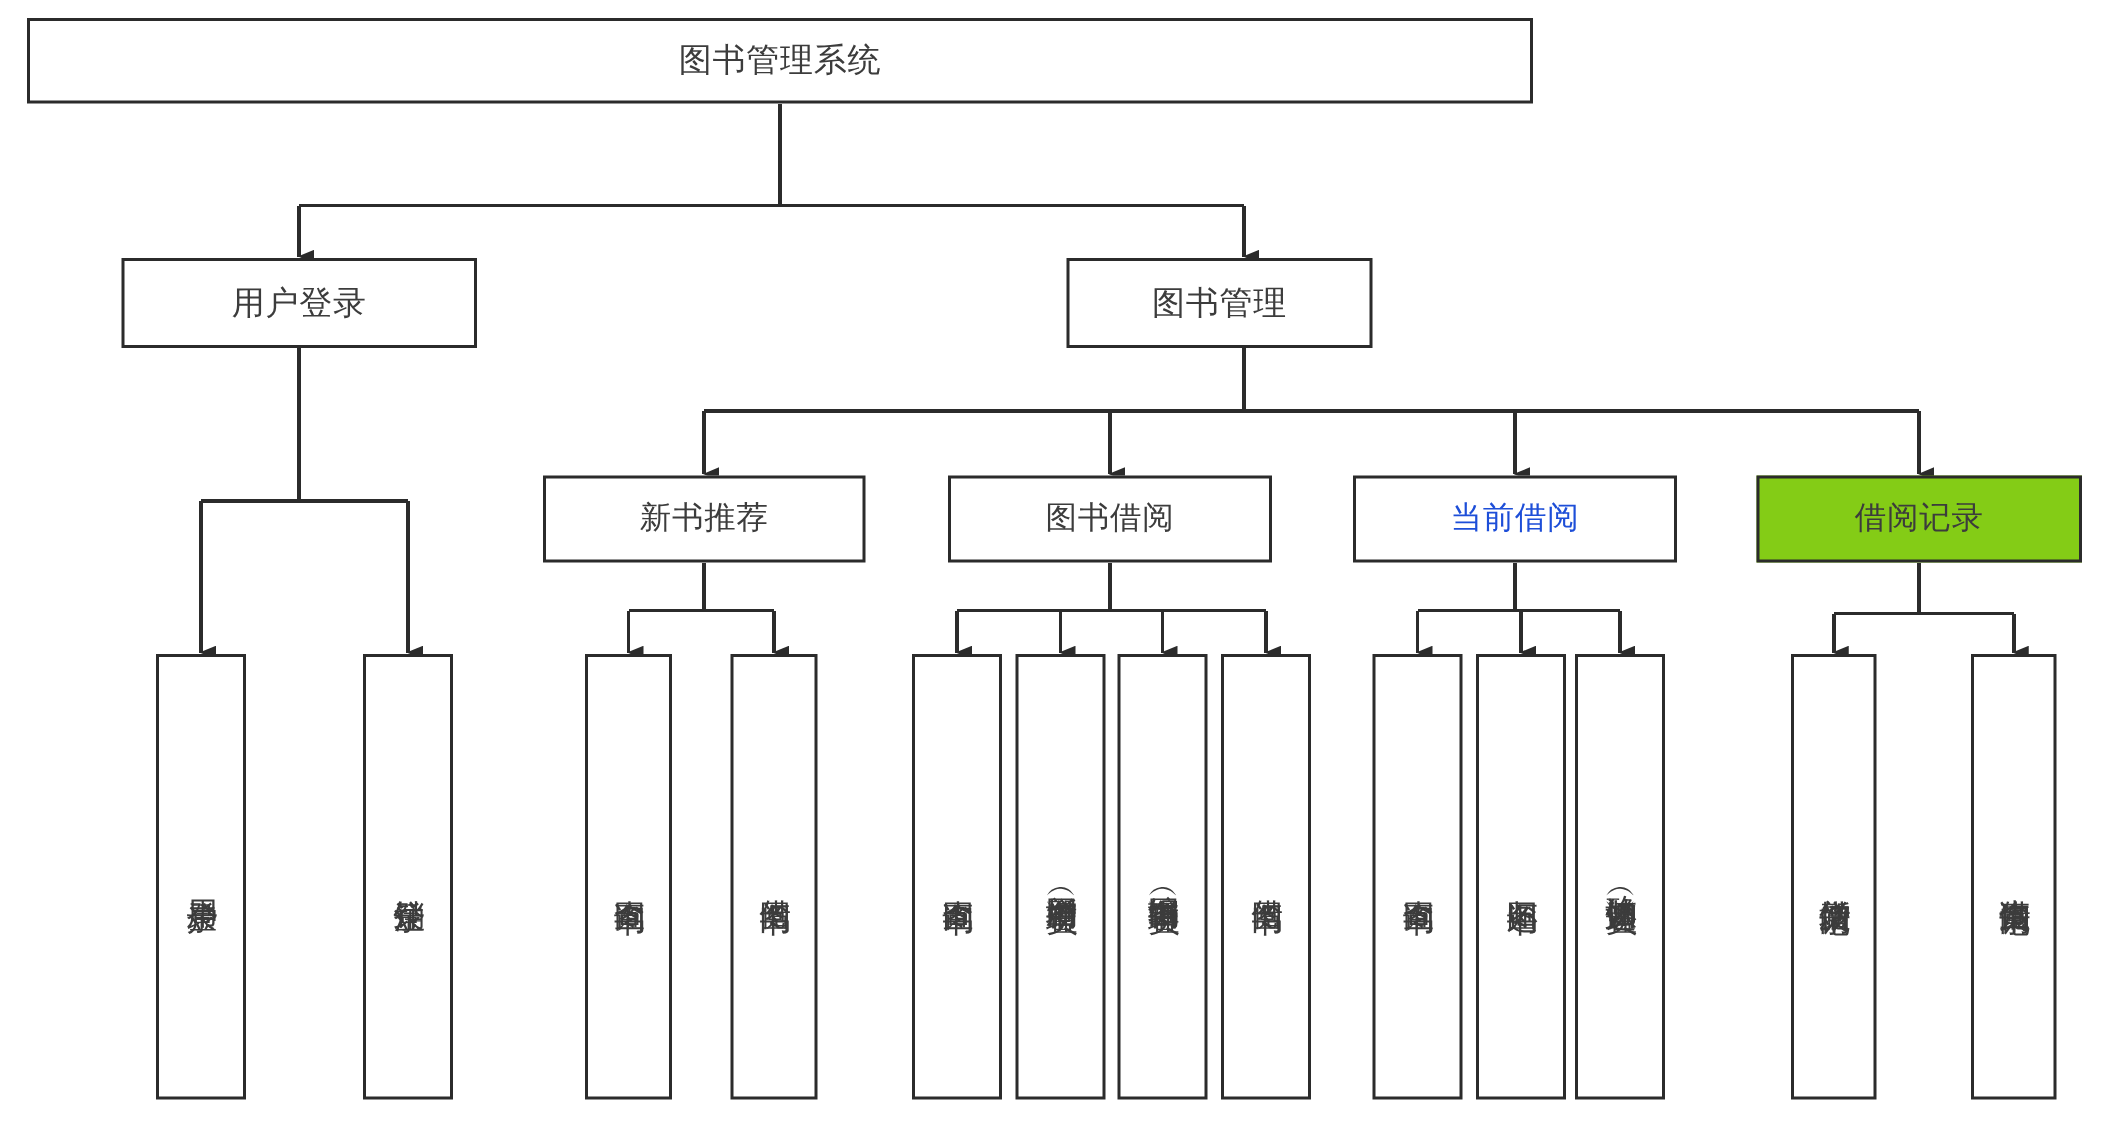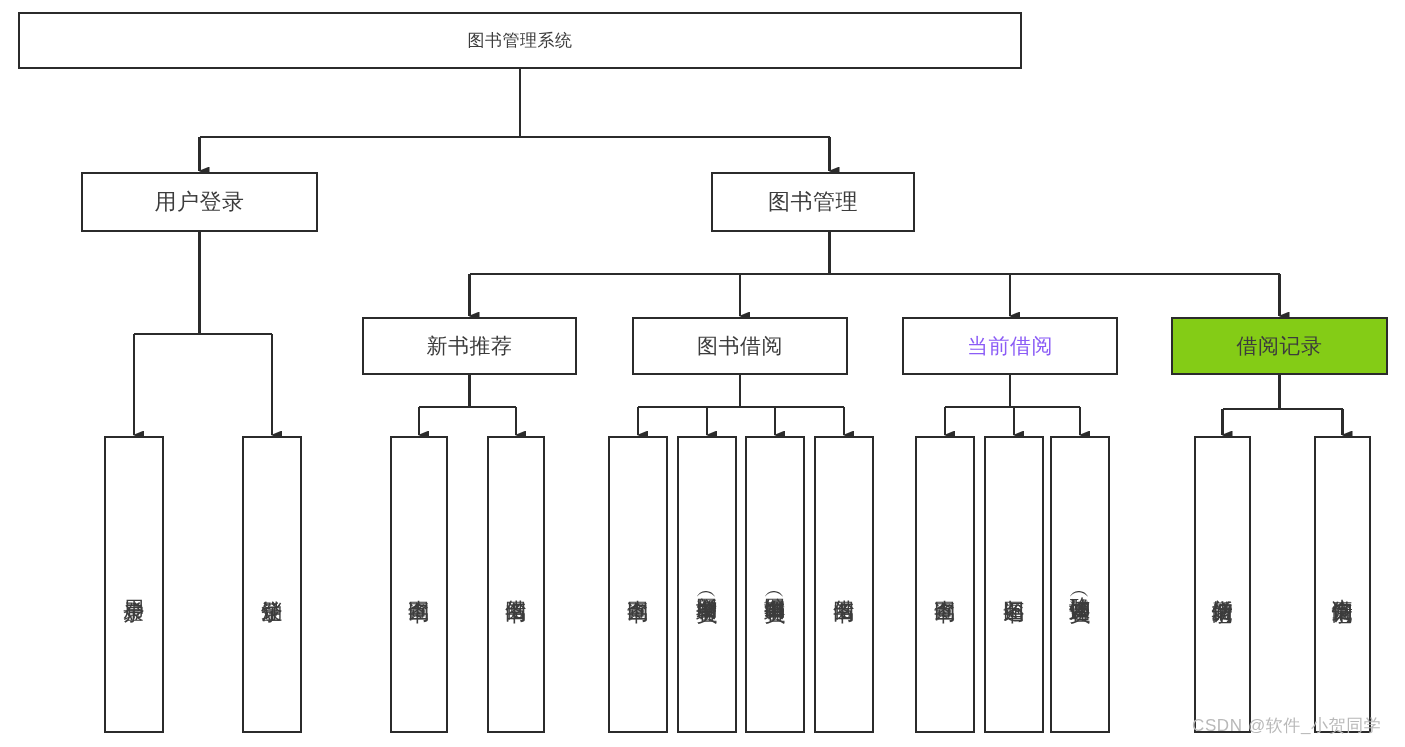--- a/index.html
+++ b/index.html
@@ -50,21 +50,21 @@
   }
   .node-box.vertical .node-label {
     writing-mode: vertical-rl;
     text-orientation: upright;
     font-size: 21px;
     line-height: 1.22;
     letter-spacing: 1px;
     white-space: normal;
     max-height: 272px;
   }
-  .node-box.level-0 .node-label { font-size: 17px; }
+  .node-box.level-0 .node-label { font-size: 22px; }
   .node-box.level-1 .node-label { font-size: 22px; }
   .node-box.level-2 .node-label { font-size: 21px; }
   .watermark {
     position: absolute;
     color: #b9b9b9;
     font-size: 17px;
     letter-spacing: 0.6px;
     white-space: nowrap;
     user-select: none;
   }
@@ -126,21 +126,21 @@
       <div class="node-box level-1" style="left: 711px; top: 172px; width: 204px; height: 60px; border-color: rgb(43, 43, 43); background: rgb(255, 255, 255);">
         <span class="node-label" style="color: rgb(60, 60, 60);">图书管理</span>
       </div>
       <div class="node-box level-2" style="left: 362px; top: 317px; width: 215px; height: 58px; border-color: rgb(43, 43, 43); background: rgb(255, 255, 255);">
         <span class="node-label" style="color: rgb(60, 60, 60);">新书推荐</span>
       </div>
       <div class="node-box level-2" style="left: 632px; top: 317px; width: 216px; height: 58px; border-color: rgb(43, 43, 43); background: rgb(255, 255, 255);">
         <span class="node-label" style="color: rgb(60, 60, 60);">图书借阅</span>
       </div>
       <div class="node-box level-2" style="left: 902px; top: 317px; width: 216px; height: 58px; border-color: rgb(43, 43, 43); background: rgb(255, 255, 255);">
-        <span class="node-label" style="color: #8b5cf6;">当前借阅</span>
+        <span class="node-label" style="color: #1d4ed8;">当前借阅</span>
       </div>
       <div class="node-box level-2" style="left: 1171px; top: 317px; width: 217px; height: 58px; border-color: rgb(43, 43, 43); background: #84cc16;">
         <span class="node-label" style="color: rgb(60, 60, 60);">借阅记录</span>
       </div>
       <div class="node-box level-3 vertical" style="left: 104px; top: 436px; width: 60px; height: 297px; border-color: rgb(43, 43, 43); background: rgb(255, 255, 255);">
         <span class="node-label" style="color: rgb(60, 60, 60);">用户登录</span>
       </div>
       <div class="node-box level-3 vertical" style="left: 242px; top: 436px; width: 60px; height: 297px; border-color: rgb(43, 43, 43); background: rgb(255, 255, 255);">
         <span class="node-label" style="color: rgb(60, 60, 60);">注销登录</span>
       </div>
@@ -172,14 +172,13 @@
         <span class="node-label" style="color: rgb(60, 60, 60);">确认归还（管理员）</span>
       </div>
       <div class="node-box level-3 vertical" style="left: 1194px; top: 436px; width: 57px; height: 297px; border-color: rgb(43, 43, 43); background: rgb(255, 255, 255);">
         <span class="node-label" style="color: rgb(60, 60, 60);">新增借阅记录</span>
       </div>
       <div class="node-box level-3 vertical" style="left: 1314px; top: 436px; width: 57px; height: 297px; border-color: rgb(43, 43, 43); background: rgb(255, 255, 255);">
         <span class="node-label" style="color: rgb(60, 60, 60);">查询借阅记录</span>
       </div>
     </div>
 
-  <div class="watermark" style="left: 1192px; top: 714px;">CSDN @软件_小贺同学</div>
 </div>
 
 </body></html>

